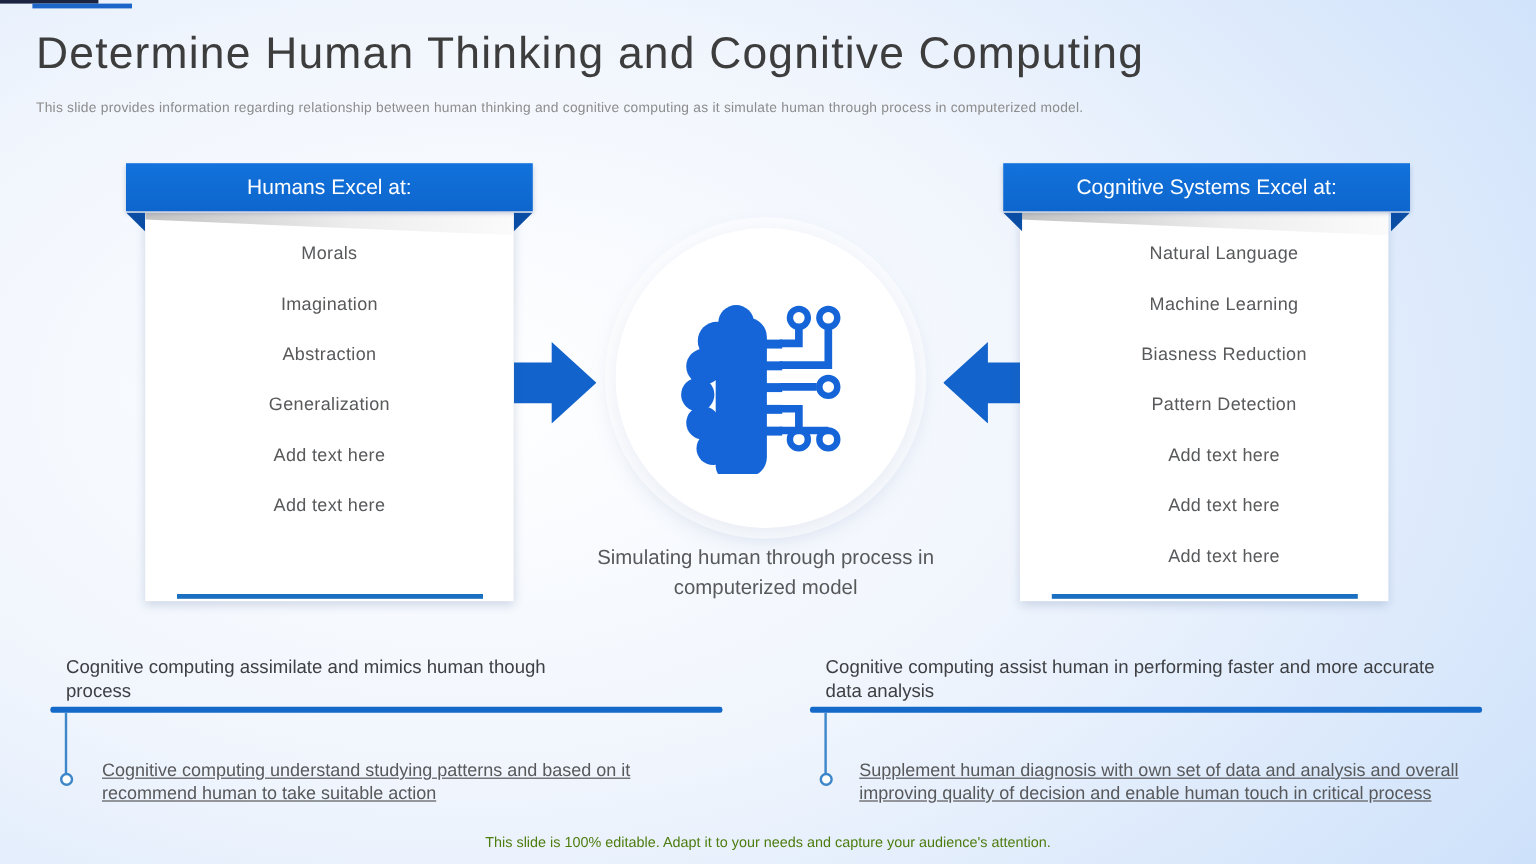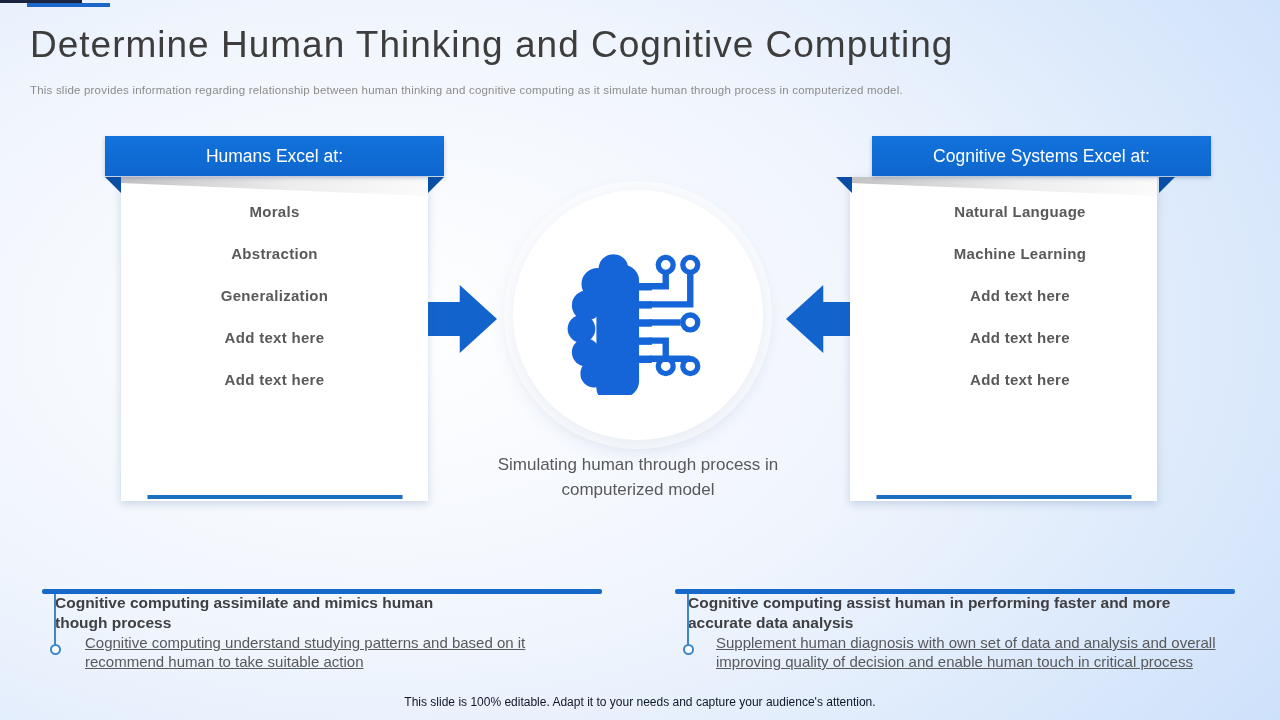--- a/index.html
+++ b/index.html
@@ -30,34 +30,33 @@
   
   .ribbon {
     top: 136px; width: 339px; height: 40px;
     background: linear-gradient(180deg, #1372dc 0%, #0d66cd 100%);
     color: #ffffff; font-size: 17.5px; font-weight: normal;
     display: flex; align-items: center; justify-content: center;
     box-shadow: 0 2px 4px rgba(20,50,110,0.25);
     z-index: 3;
   }
   .ribbon.left  { left: 105px; }
-  .ribbon.right { left: 872px; }
+  .ribbon.right { left: 836px; }
   .fold { top: 177px; width: 16px; height: 16px; background: #0a4da4; z-index: 3; }
   .fold.tl { clip-path: polygon(0 0, 100% 0, 100% 100%); }
   .fold.tr { clip-path: polygon(0 0, 100% 0, 0 100%); }
 
   
   .panel {
     top: 177px; width: 307px; height: 324px;
     background: #ffffff;
     box-shadow: 0 3px 8px rgba(60,90,140,0.22);
     display: flex; flex-direction: column;
     padding: 13px 10px 17px;
     z-index: 2;
-    font-weight: bold;
   }
   .panel.left  { left: 121px; }
   .panel.right { left: 850px; padding-left: 43px; }
   .panel::before {
     content: ""; position: absolute; left: 0; top: 0; right: 0; height: 20px;
     background: linear-gradient(100deg, #c2c2c2 0%, #ededed 55%, #fbfbfb 100%);
     clip-path: polygon(0 0, 100% 0, 100% 95%, 0 30%);
   }
   .panel .list-item {
     height: 42px; display: flex; align-items: center; justify-content: center;
@@ -88,21 +87,21 @@
     z-index: 2;
   }
   .center-caption {
     left: 468px; top: 452px; width: 340px;
     text-align: center; font-size: 17px; line-height: 25px; color: #58595b;
     z-index: 2;
   }
 
   
   .bottom-heading {
-    font-size: 15.5px; font-weight: bold; color: #3f4044; line-height: 20px; margin-top: 46px;
+    font-size: 15.5px; font-weight: normal; color: #3f4044; line-height: 20px;
   }
   .bh-left  { left: 55px;  top: 547px; width: 430px; }
   .bh-right { left: 688px; top: 547px; width: 510px; }
   .rule { top: 589px; width: 560px; height: 5px; background: #1569c8; border-radius: 2px; }
   .rule.left  { left: 42px; }
   .rule.right { left: 675px; }
   .connector-line { top: 594px; width: 2px; height: 51px; background: #3c86c9; }
   .cl-left  { left: 54px; }
   .cl-right { left: 687px; }
   .connector-dot {
@@ -110,57 +109,60 @@
     border-radius: 50%; background: #ffffff;
   }
   .cd-left  { left: 50px; }
   .cd-right { left: 683px; }
   .bottom-body { font-size: 15px; color: #58595b; line-height: 19px; text-decoration: underline; }
   .bb-left  { left: 85px;  top: 633px; width: 460px; }
   .bb-right { left: 716px; top: 633px; width: 535px; }
 
   .footer {
     left: 0; top: 695px; width: 1280px; text-align: center;
-    font-size: 12px; color: #0f172a;
+    font-size: 12px; color: #4d7c0f;
   }
 </style>
 </head>
 <body>
 
 <div class="abs mark-dark"></div>
 <div class="abs mark-blue"></div>
 
 <div class="abs title">Determine Human Thinking and Cognitive Computing</div>
 <div class="abs subtitle">This slide provides information regarding relationship between human thinking and cognitive computing as it simulate human through process in computerized model.</div>
 
 <div class="abs ribbon left">
   <span>Humans Excel at:</span>
 </div>
 <div class="abs fold tl" style="left:105px;"></div>
 <div class="abs fold tr" style="left:428px;"></div>
 <div class="abs panel left">
   <div>
       <div class="list-item">Morals</div>
+      <div class="list-item">Imagination</div>
       <div class="list-item">Abstraction</div>
       <div class="list-item">Generalization</div>
       <div class="list-item">Add text here</div>
       <div class="list-item">Add text here</div>
     </div>
   <div class="panel-underline"></div>
 </div>
 
 <div class="abs ribbon right">
   <span>Cognitive Systems Excel at:</span>
 </div>
 <div class="abs fold tl" style="left:836px;"></div>
 <div class="abs fold tr" style="left:1159px;"></div>
 <div class="abs panel right">
   <div>
       <div class="list-item">Natural Language</div>
       <div class="list-item">Machine Learning</div>
+      <div class="list-item">Biasness Reduction</div>
+      <div class="list-item">Pattern Detection</div>
       <div class="list-item">Add text here</div>
       <div class="list-item">Add text here</div>
       <div class="list-item">Add text here</div>
     </div>
   <div class="panel-underline"></div>
 </div>
 
 <div class="abs arrow to-right"></div>
 <div class="abs arrow to-left"></div>
 

